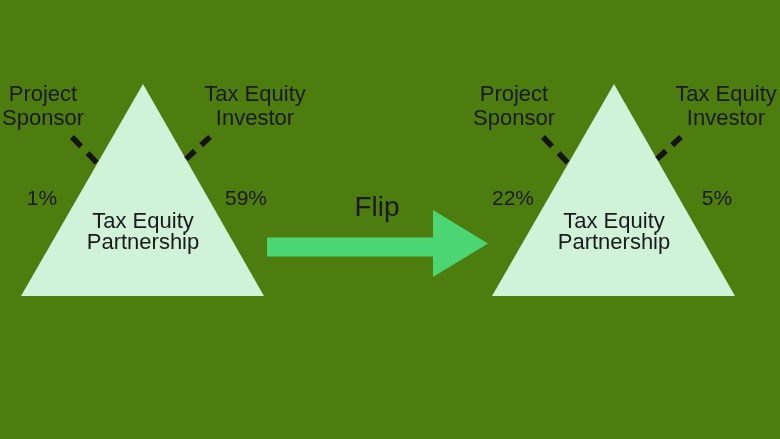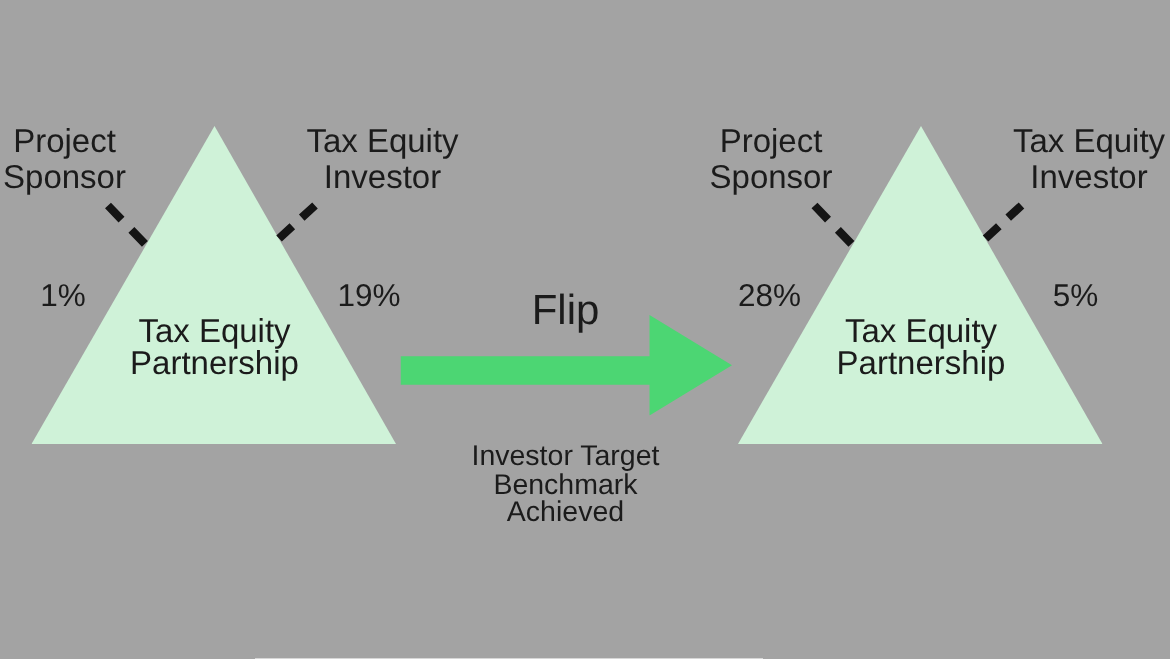--- a/index.html
+++ b/index.html
@@ -3,21 +3,21 @@
 <meta charset="utf-8">
 <style>
   * { margin: 0; padding: 0; box-sizing: border-box; }
   html, body { background: #ffffff; }
   body { font-family: "Liberation Sans", sans-serif; color: #1b1b1b; }
 
   .canvas {
     position: relative;
     width: 780px;
     height: 439px;
-    background: #a3a3a3;
+    background: #4d7c0f;
     overflow: hidden;
   }
 
   .group {
     position: absolute;
     top: 0;
     width: 309px;
     height: 400px;
   }
   .group.before { left: 0; }
@@ -99,56 +99,53 @@
     <svg class="abs dash-svg sponsor-dash" width="42" height="42" viewBox="0 0 42 42">
       <line x1="8" y1="7" x2="33" y2="33" stroke-width="5.5" stroke-dasharray="13 9.5" stroke="#141414"></line>
     </svg>
 
     <svg class="abs dash-svg investor-dash" width="42" height="42" viewBox="0 0 42 42">
       <line x1="32" y1="9" x2="8" y2="31" stroke-width="5.5" stroke-dasharray="12 8.5" stroke="#141414"></line>
     </svg>
 
     <div class="abs txt share sponsor-share">1%</div>
 
-    <div class="abs txt share investor-share">19%</div>
+    <div class="abs txt share investor-share">59%</div>
 
     <div class="abs txt partnership-label">Tax Equity
 Partnership</div>
   </div>
 
   <div class="abs txt flip-label">Flip</div>
 
   <svg class="abs arrow-svg" width="221" height="67" viewBox="0 0 221 67">
     <polygon points="0,27.5 166,27.5 166,0 221,33.5 166,67 166,46.5 0,46.5" fill="#4cd673"></polygon>
   </svg>
 
-  <div class="abs txt caption">Investor Target
-Benchmark
-Achieved</div>
 
   <div class="group after">
     <svg class="abs triangle-svg" width="243" height="212" viewBox="0 0 243 212">
       <polygon points="122,0 0,212 243,212" fill="#cff2d8"></polygon>
     </svg>
 
     <div class="abs txt entity-label sponsor-label">Project
 Sponsor</div>
 
     <div class="abs txt entity-label investor-label">Tax Equity
 Investor</div>
 
     <svg class="abs dash-svg sponsor-dash" width="42" height="42" viewBox="0 0 42 42">
       <line x1="8" y1="7" x2="33" y2="33" stroke-width="5.5" stroke-dasharray="13 9.5" stroke="#141414"></line>
     </svg>
 
     <svg class="abs dash-svg investor-dash" width="42" height="42" viewBox="0 0 42 42">
       <line x1="32" y1="9" x2="8" y2="31" stroke-width="5.5" stroke-dasharray="12 8.5" stroke="#141414"></line>
     </svg>
 
-    <div class="abs txt share sponsor-share">28%</div>
+    <div class="abs txt share sponsor-share">22%</div>
 
     <div class="abs txt share investor-share">5%</div>
 
     <div class="abs txt partnership-label">Tax Equity
 Partnership</div>
   </div>
 
 </div>
 
 </body></html>

